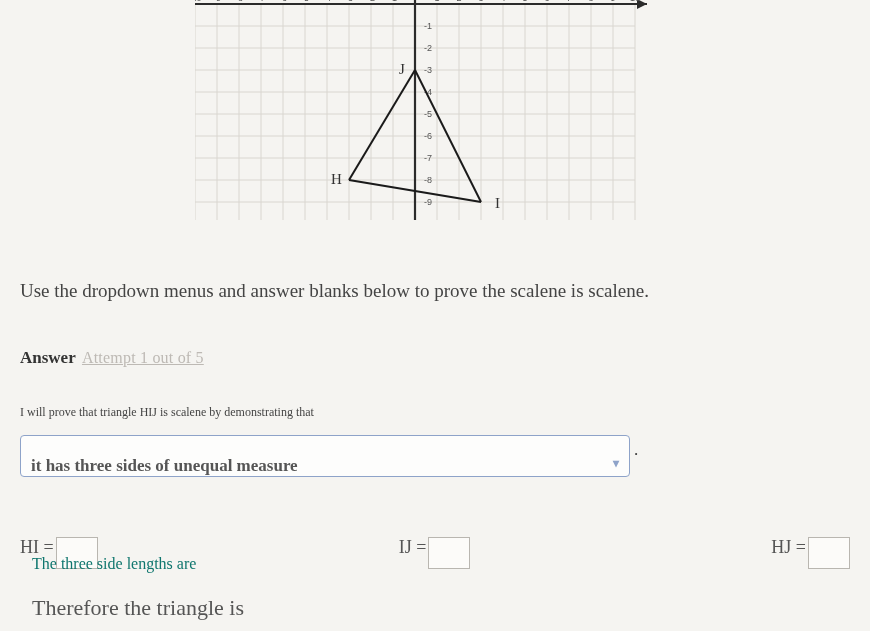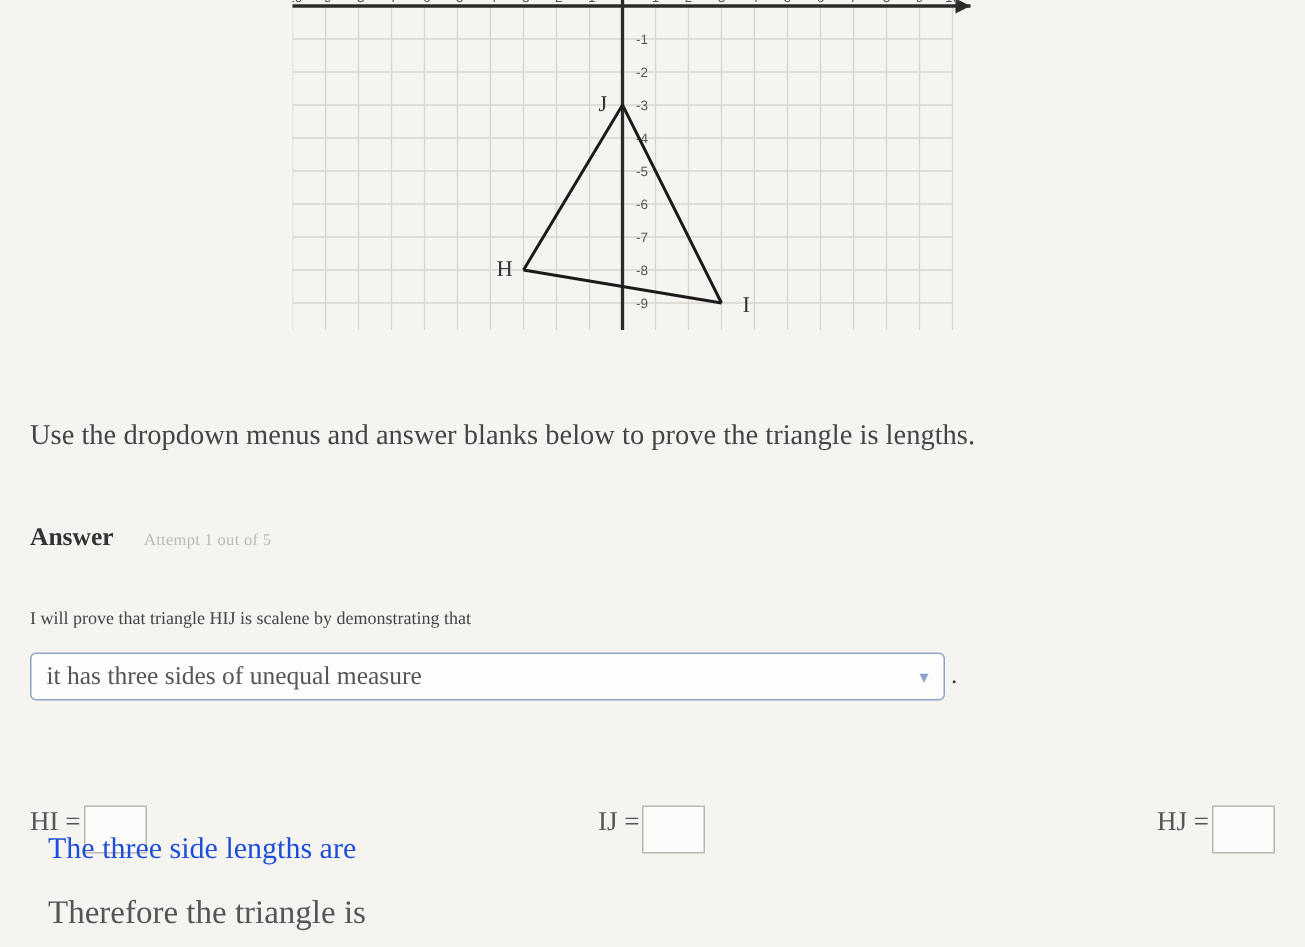--- a/index.html
+++ b/index.html
@@ -34,46 +34,48 @@
     top: 348px;
     left: 20px;
     font-size: 17px;
   }
   .answer-label {
     font-weight: bold;
     color: #333;
   }
   .attempt {
     color: #bdb9b4;
-    font-size: 11px;
-    margin-left: 16px;
+    font-size: 16px;
+    margin-left: 2px;
     letter-spacing: 0.2px;
+    text-decoration: underline;
   }
   .prove-line {
     position: absolute;
     top: 405px;
     left: 20px;
     font-size: 12px;
     color: #444;
   }
   .dropdown {
     position: absolute;
     top: 435px;
     left: 20px;
     width: 610px;
     height: 32px;
     border: 1.5px solid #8ea3c9;
     border-radius: 4px;
     background: #fdfdfc;
-    padding: 8px 10px;
+    padding: 20px 10px;
     font-size: 17px;
     color: #555;
     display: flex;
-    align-items: center;
+    align-items: flex-start;
     justify-content: space-between;
+    font-weight: bold;
   }
   .chev { color: #8ea3c9; font-size: 12px; }
   .dropdown-period {
     position: absolute;
     top: 440px;
     left: 634px;
     font-size: 17px;
   }
   .eq-row {
     position: absolute;
@@ -91,22 +93,22 @@
     width: 42px;
     height: 32px;
     border: 1.5px solid #b9b6b0;
     background: #fcfbf9;
     vertical-align: middle;
   }
   .side-lengths {
     position: absolute;
     top: 555px;
     left: 32px;
-    font-size: 20px;
-    color: #1d4ed8;
+    font-size: 16px;
+    color: #0f766e;
   }
   .therefore {
     position: absolute;
     top: 595px;
     left: 32px;
     font-size: 22px;
     color: #555;
   }
 </style>
 </head>
@@ -183,21 +185,21 @@
       <text x="229" y="227" font-size="9" font-family="Arial" text-anchor="start" fill="#555">-10</text>
       <line x1="154" y1="180" x2="286" y2="202" stroke="#1a1a1a" stroke-width="2"></line>
       <line x1="286" y1="202" x2="220" y2="70" stroke="#1a1a1a" stroke-width="2"></line>
       <line x1="220" y1="70" x2="154" y2="180" stroke="#1a1a1a" stroke-width="2"></line>
       <text x="136" y="184" font-size="15" font-family="Georgia" fill="#333">H</text>
       <text x="300" y="208" font-size="15" font-family="Georgia" fill="#333">I</text>
       <text x="204" y="74" font-size="15" font-family="Georgia" fill="#333">J</text>
     </svg>
 </div>
 
-<div class="instruction">Use the dropdown menus and answer blanks below to prove the triangle is lengths.</div>
+<div class="instruction">Use the dropdown menus and answer blanks below to prove the scalene is scalene.</div>
 
 <div class="answer-row">
   <span class="answer-label">Answer</span>
   <span class="attempt">Attempt 1 out of 5</span>
 </div>
 
 <div class="prove-line">I will prove that triangle HIJ is scalene by demonstrating that</div>
 
 <div class="dropdown">
   <span>it has three sides of unequal measure</span>

